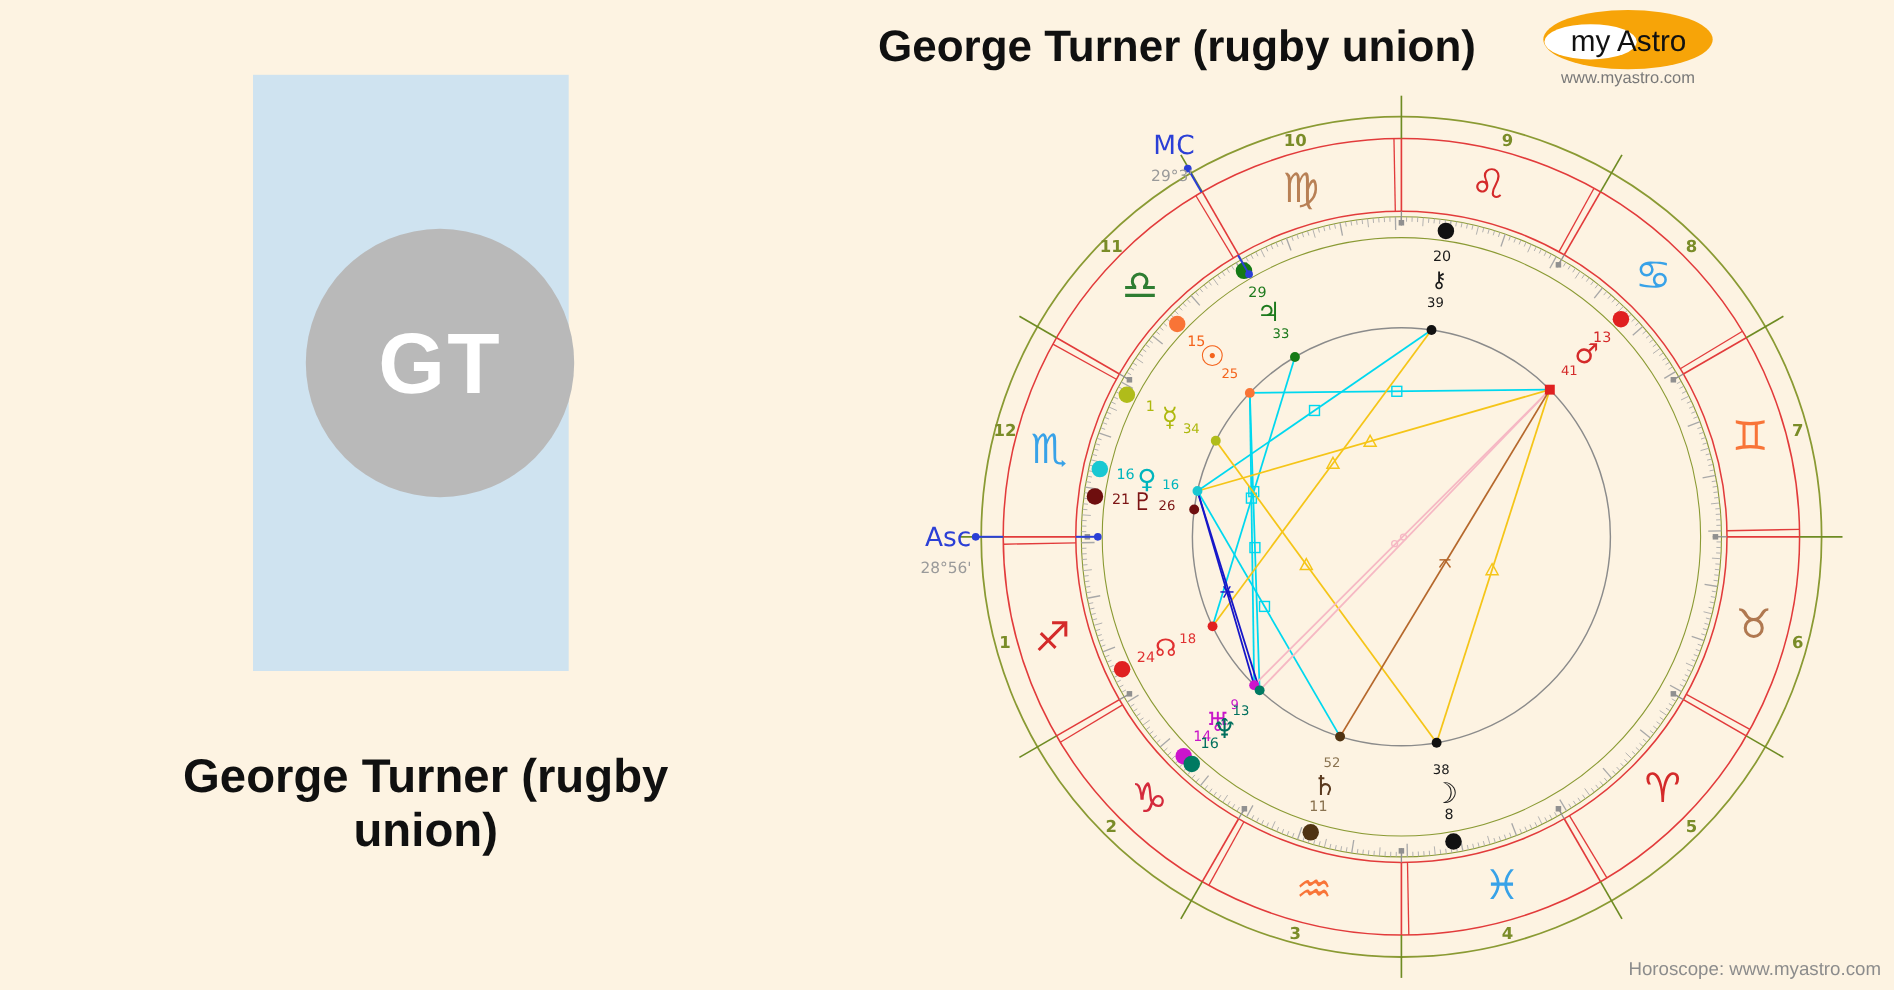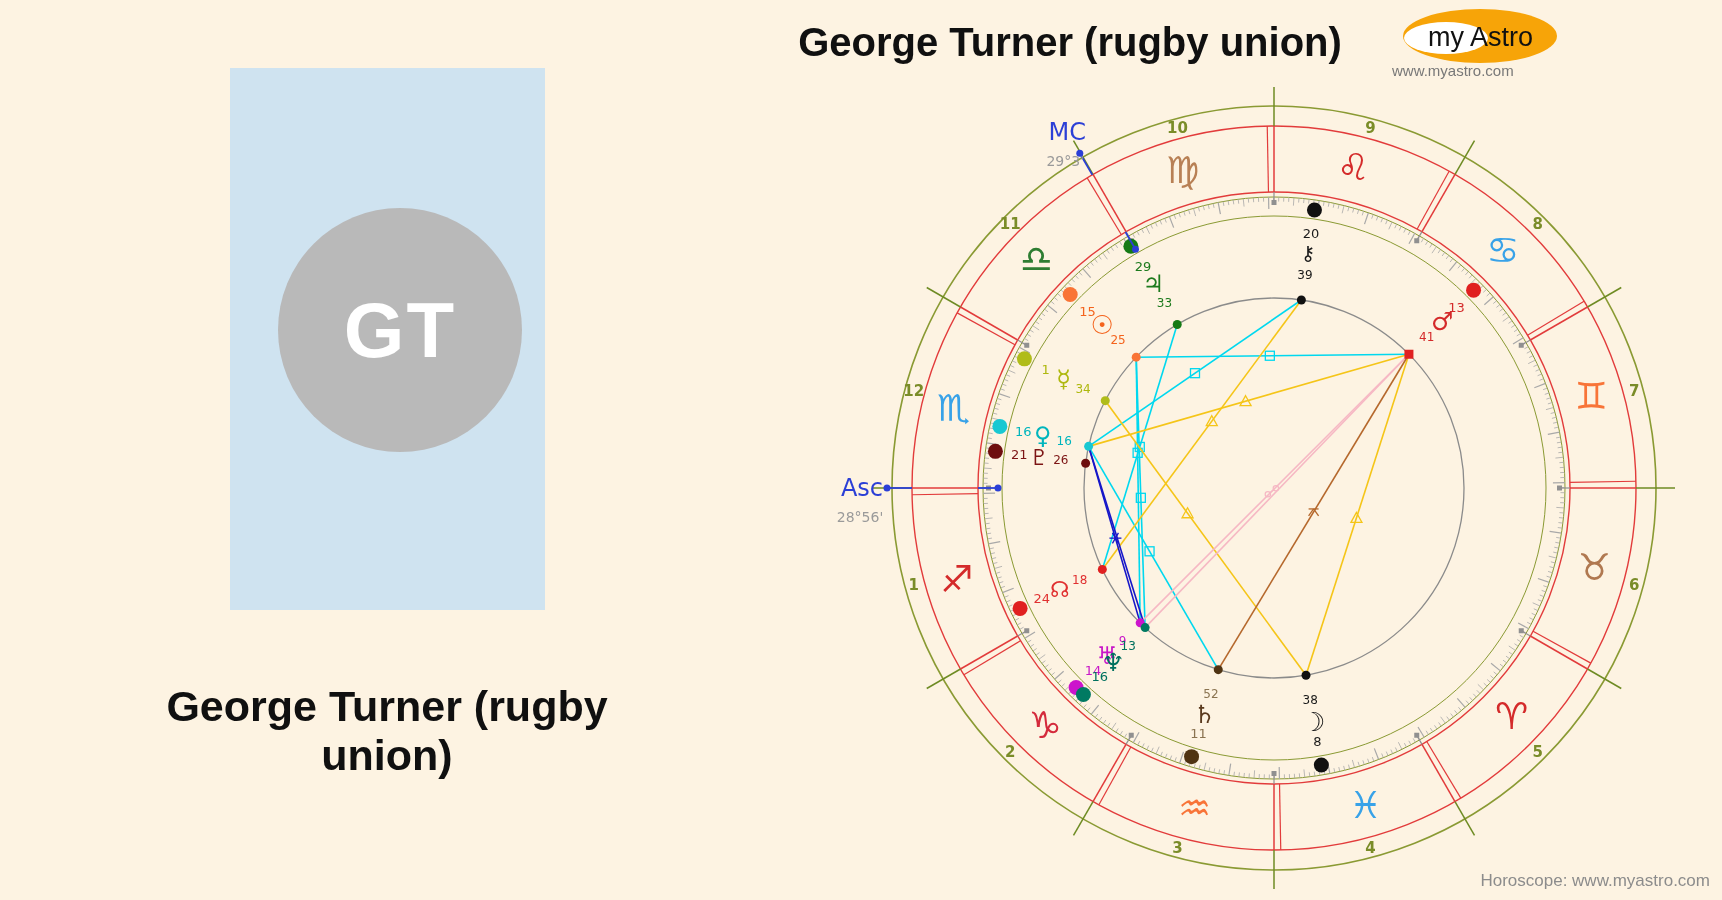--- a/index.html
+++ b/index.html
@@ -1,30 +1,30 @@
 <!DOCTYPE html>
 <html><head>
 <meta charset="utf-8">
 <style>
   html,body{margin:0;padding:0;}
   body{width:1722px;height:900px;overflow:hidden;background:#fdf3e2;
        font-family:"Liberation Sans", sans-serif;}
   .stage{position:absolute;left:0;top:0;width:1722px;height:900px;}
-  .gt-card{position:absolute;left:230px;top:68px;width:315px;height:542px;background:#cfe3f0;}
+  .gt-card{position:absolute;left:230px;top:68px;width:287px;height:542px;background:#cfe3f0;}
   .avatar{position:absolute;left:48px;top:140px;width:244px;height:244px;border-radius:50%;
           background:#b9b9b9;display:flex;align-items:center;justify-content:center;}
   .avatar span{color:#ffffff;font-size:78px;font-weight:bold;letter-spacing:2px;}
   .page-title{position:absolute;left:97px;top:682px;width:580px;text-align:center;
               font-size:43px;font-weight:bold;color:#101010;}
   .page-subtitle{position:absolute;left:97px;top:740px;width:580px;text-align:center;
                  font-size:24px;font-weight:bold;color:#101010;line-height:28px;}
   .chart-title{position:absolute;left:790px;top:20px;width:560px;text-align:center;
                font-size:40px;font-weight:bold;color:#101010;}
   .logo{position:absolute;left:1400px;top:6px;width:160px;height:60px;}
-  .logo-url{position:absolute;left:1392px;top:62px;width:176px;
+  .logo-url{position:absolute;left:1392px;top:62px;width:176px;text-align:center;
             font-size:15px;color:#787878;}
   .copyright{position:absolute;left:1390px;top:871px;width:320px;text-align:right;
              font-size:17px;color:#8c8c8c;}
   #chart{position:absolute;left:0;top:0;}
 </style>
 </head>
 <body>
 
 <div class="stage">
 

